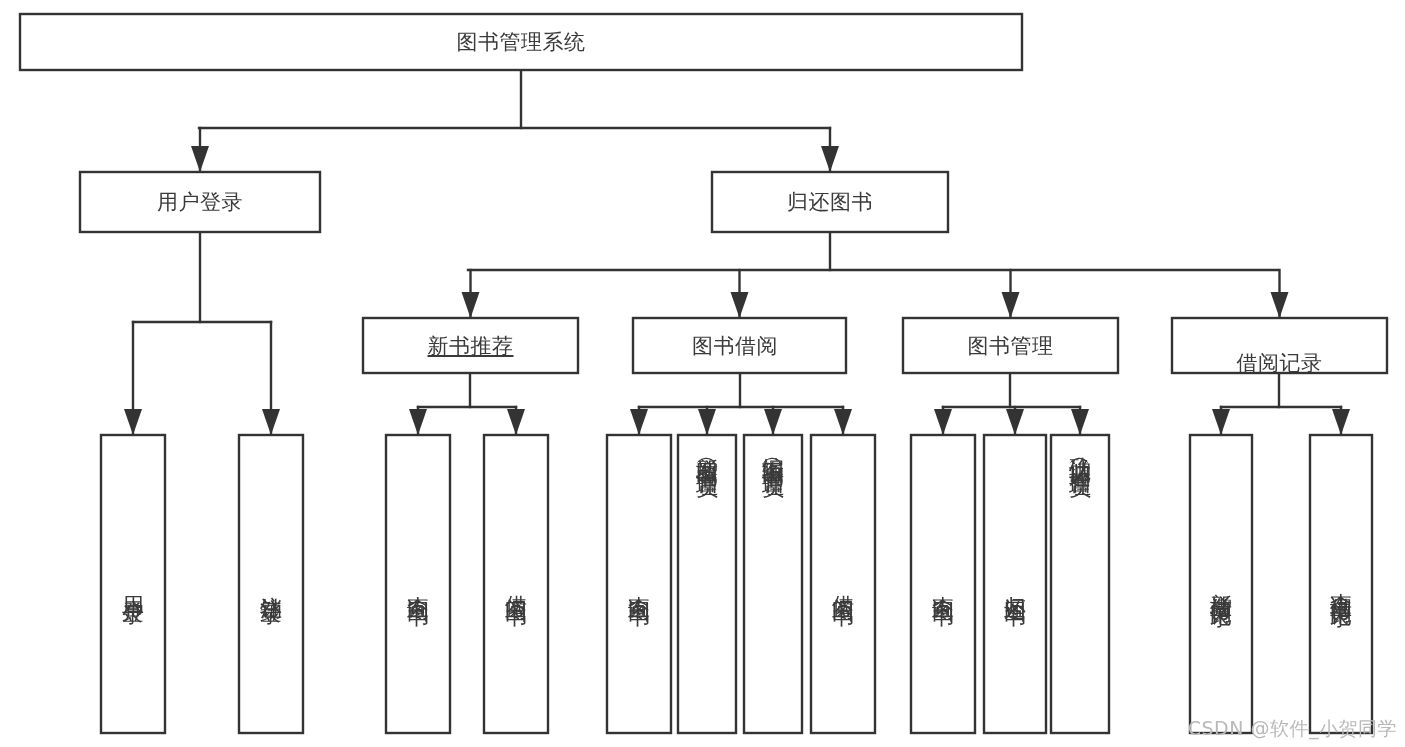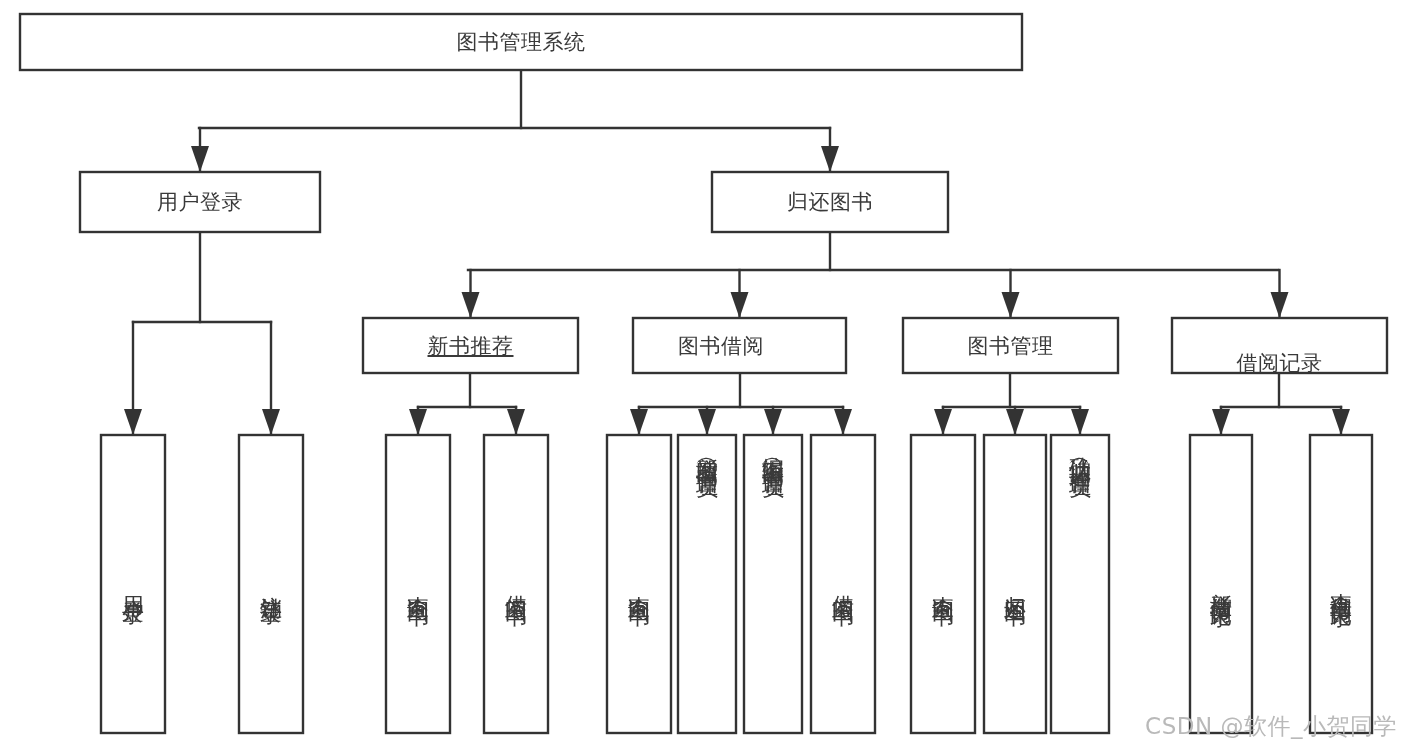--- a/index.html
+++ b/index.html
@@ -64,21 +64,21 @@
     letter-spacing: 3px;
     line-height: 1;
   }
   .node-label.vertical.centered {
     justify-content: center;
   }
   #watermark {
     position: absolute;
     right: 8px;
     bottom: 5px;
-    font-size: 23px;
+    font-size: 19px;
     color: #b9b9b9;
     font-family: "DejaVu Sans", "Liberation Sans", sans-serif;
     letter-spacing: 0.5px;
     white-space: nowrap;
   }
 </style>
 </head>
 <body>
 
 <div id="diagram-root">
@@ -160,21 +160,21 @@
         <rect x="1190" y="435" width="62" height="298" class="node-box"></rect>
         <rect x="1310" y="435" width="62" height="298" class="node-box"></rect>
       </g>
   </svg>
 
   <div id="labels-layer">
       <div class="node-label horizontal" style="left: 20px; top: 14px; width: 1002px; height: 56px;">图书管理系统</div>
       <div class="node-label horizontal" style="left: 80px; top: 172px; width: 240px; height: 60px;">用户登录</div>
       <div class="node-label horizontal" style="left: 712px; top: 172px; width: 236px; height: 60px;">归还图书</div>
       <div class="node-label horizontal" style="left: 363px; top: 318px; width: 215px; height: 55px; text-decoration: underline;">新书推荐</div>
-      <div class="node-label horizontal" style="left: 619px; top: 318px; width: 204px; height: 55px;">图书借阅</div>
+      <div class="node-label horizontal" style="left: 633px; top: 318px; width: 204px; height: 55px;">图书借阅</div>
       <div class="node-label horizontal" style="left: 903px; top: 318px; width: 215px; height: 55px;">图书管理</div>
       <div class="node-label horizontal" style="left: 1172px; top: 318px; width: 215px; height: 55px; margin-top: 17px;">借阅记录</div>
       <div class="node-label vertical centered" style="left: 101px; top: 435px; width: 64px; height: 298px;">用户登录</div>
       <div class="node-label vertical centered" style="left: 239px; top: 435px; width: 64px; height: 298px;">注销登录</div>
       <div class="node-label vertical centered" style="left: 386px; top: 435px; width: 64px; height: 298px;">查询图书</div>
       <div class="node-label vertical centered" style="left: 484px; top: 435px; width: 64px; height: 298px;">借阅图书</div>
       <div class="node-label vertical centered" style="left: 607px; top: 435px; width: 64px; height: 298px;">查询图书</div>
       <div class="node-label vertical" style="left: 678px; top: 435px; width: 58px; height: 298px; padding-top: 4px; box-sizing: border-box;">新增图书（管理员）</div>
       <div class="node-label vertical" style="left: 744px; top: 435px; width: 58px; height: 298px; padding-top: 4px; box-sizing: border-box;">编辑图书（管理员）</div>
       <div class="node-label vertical centered" style="left: 811px; top: 435px; width: 64px; height: 298px;">借阅图书</div>

